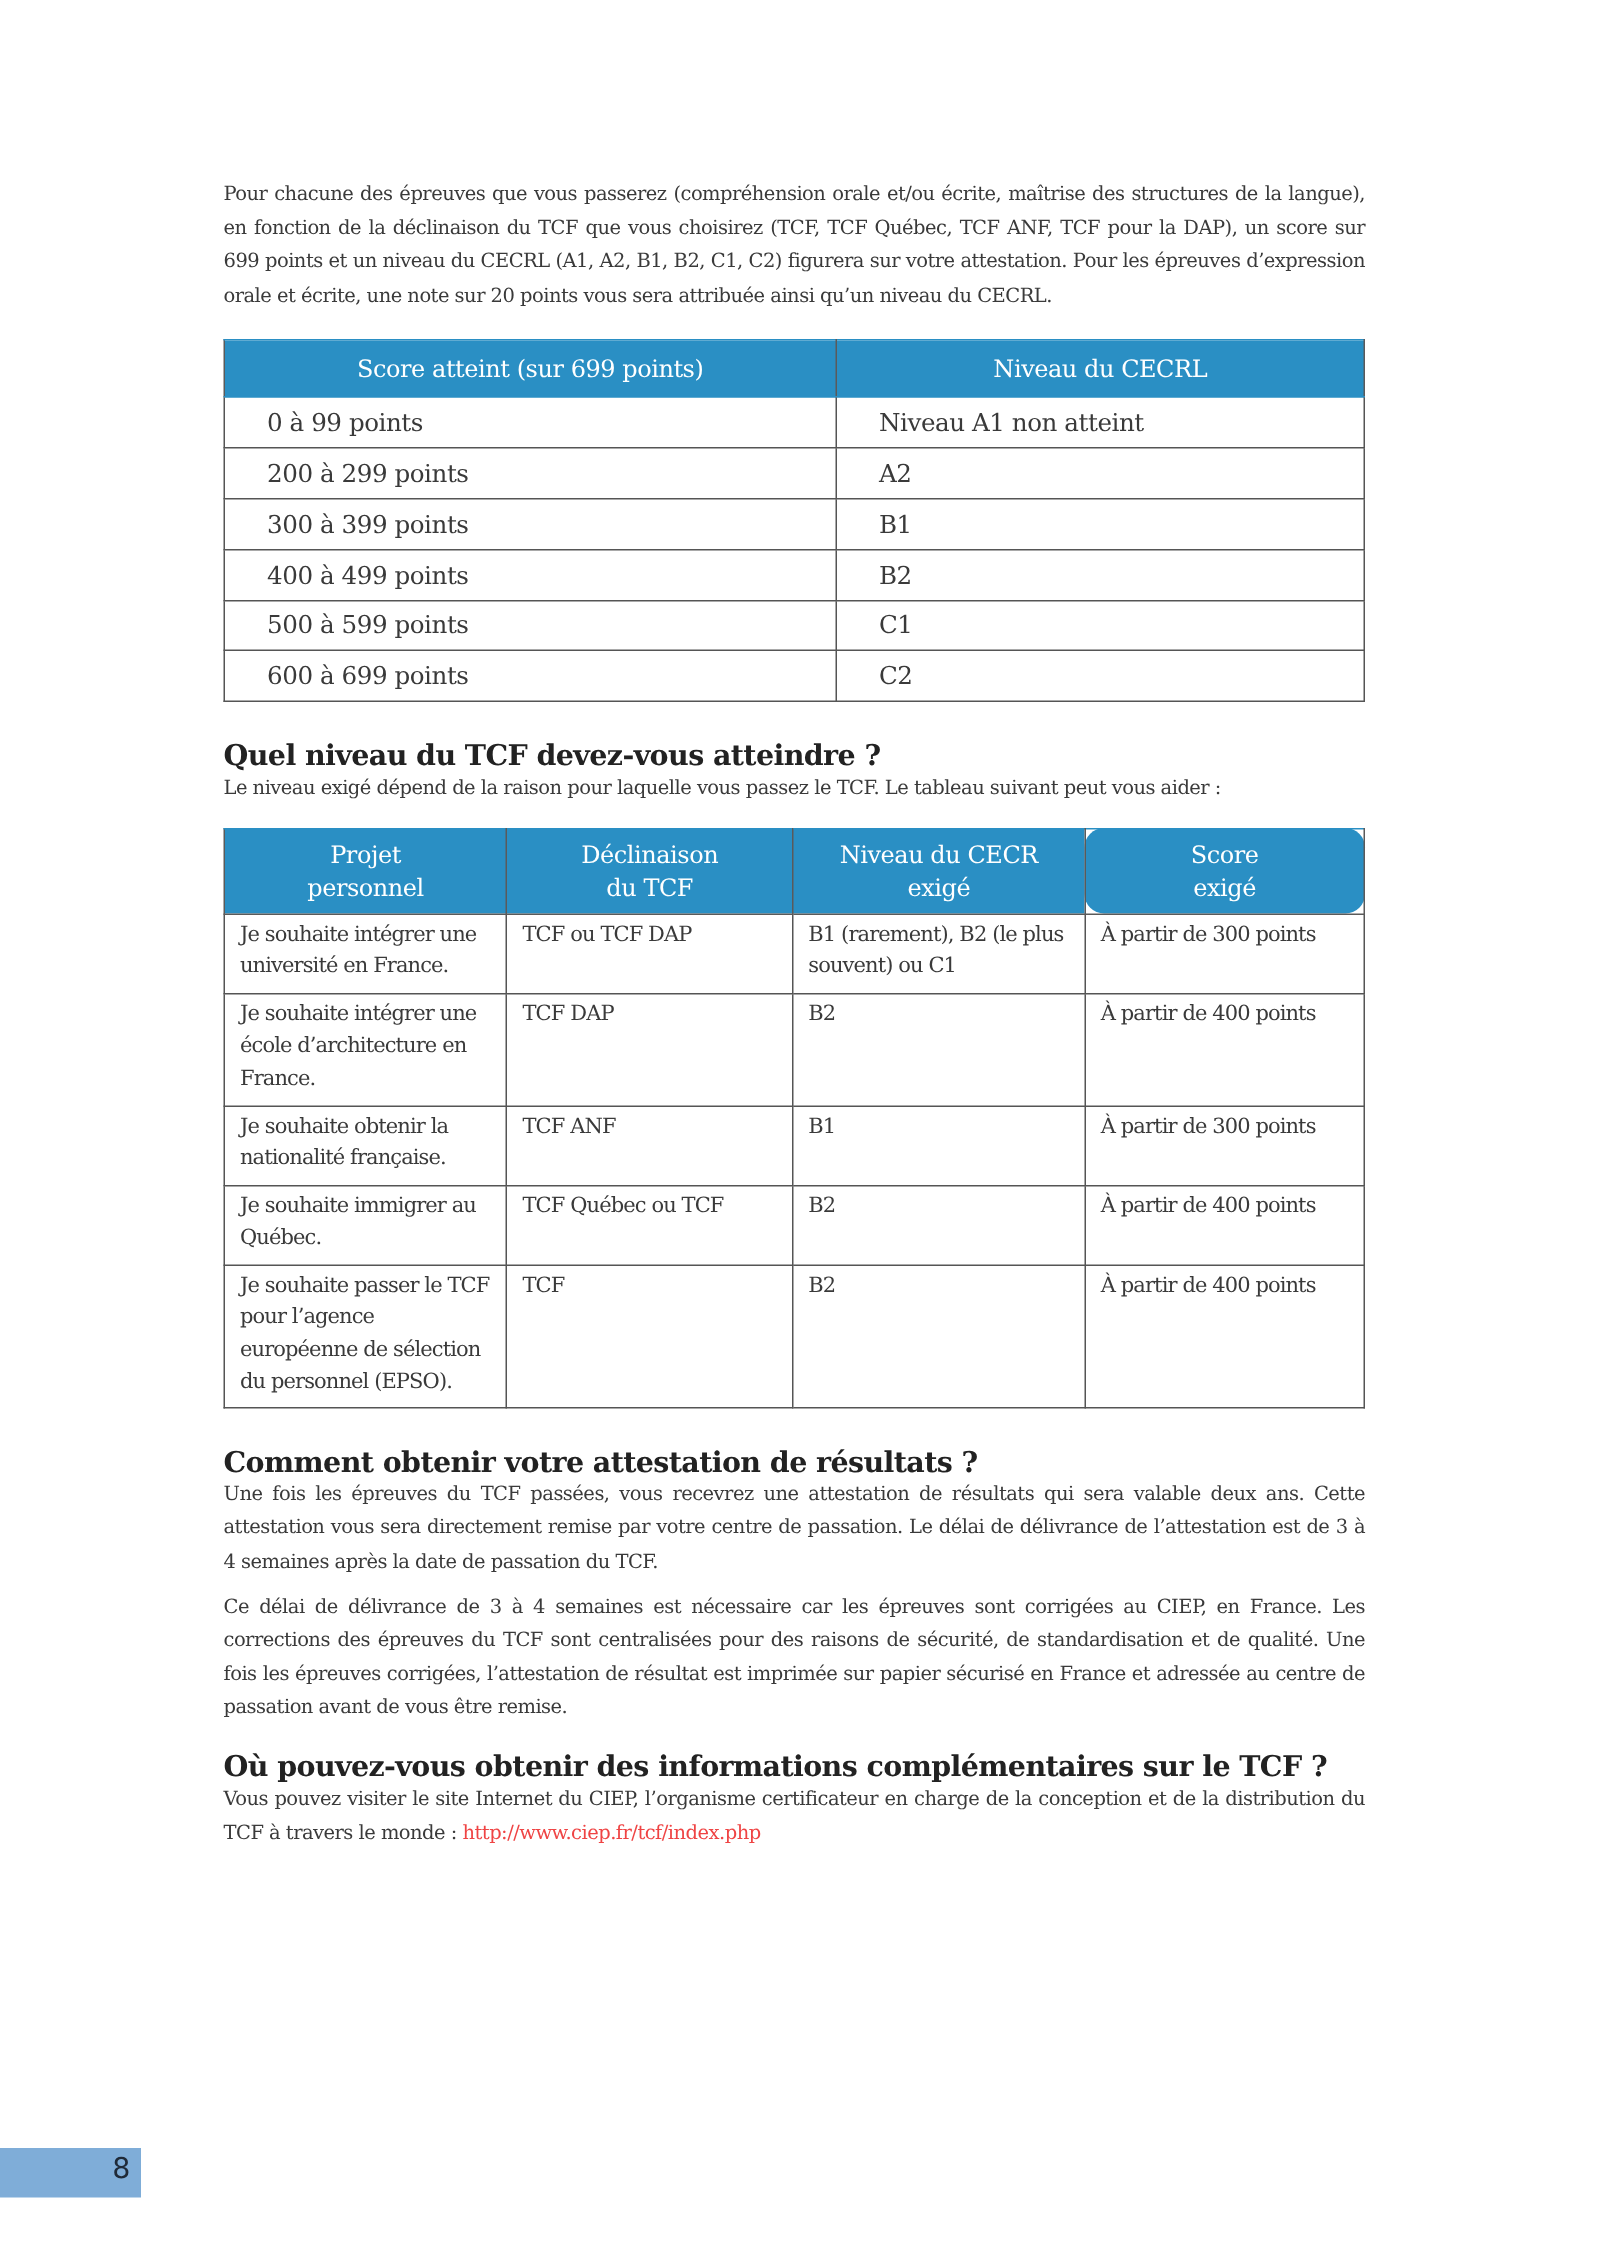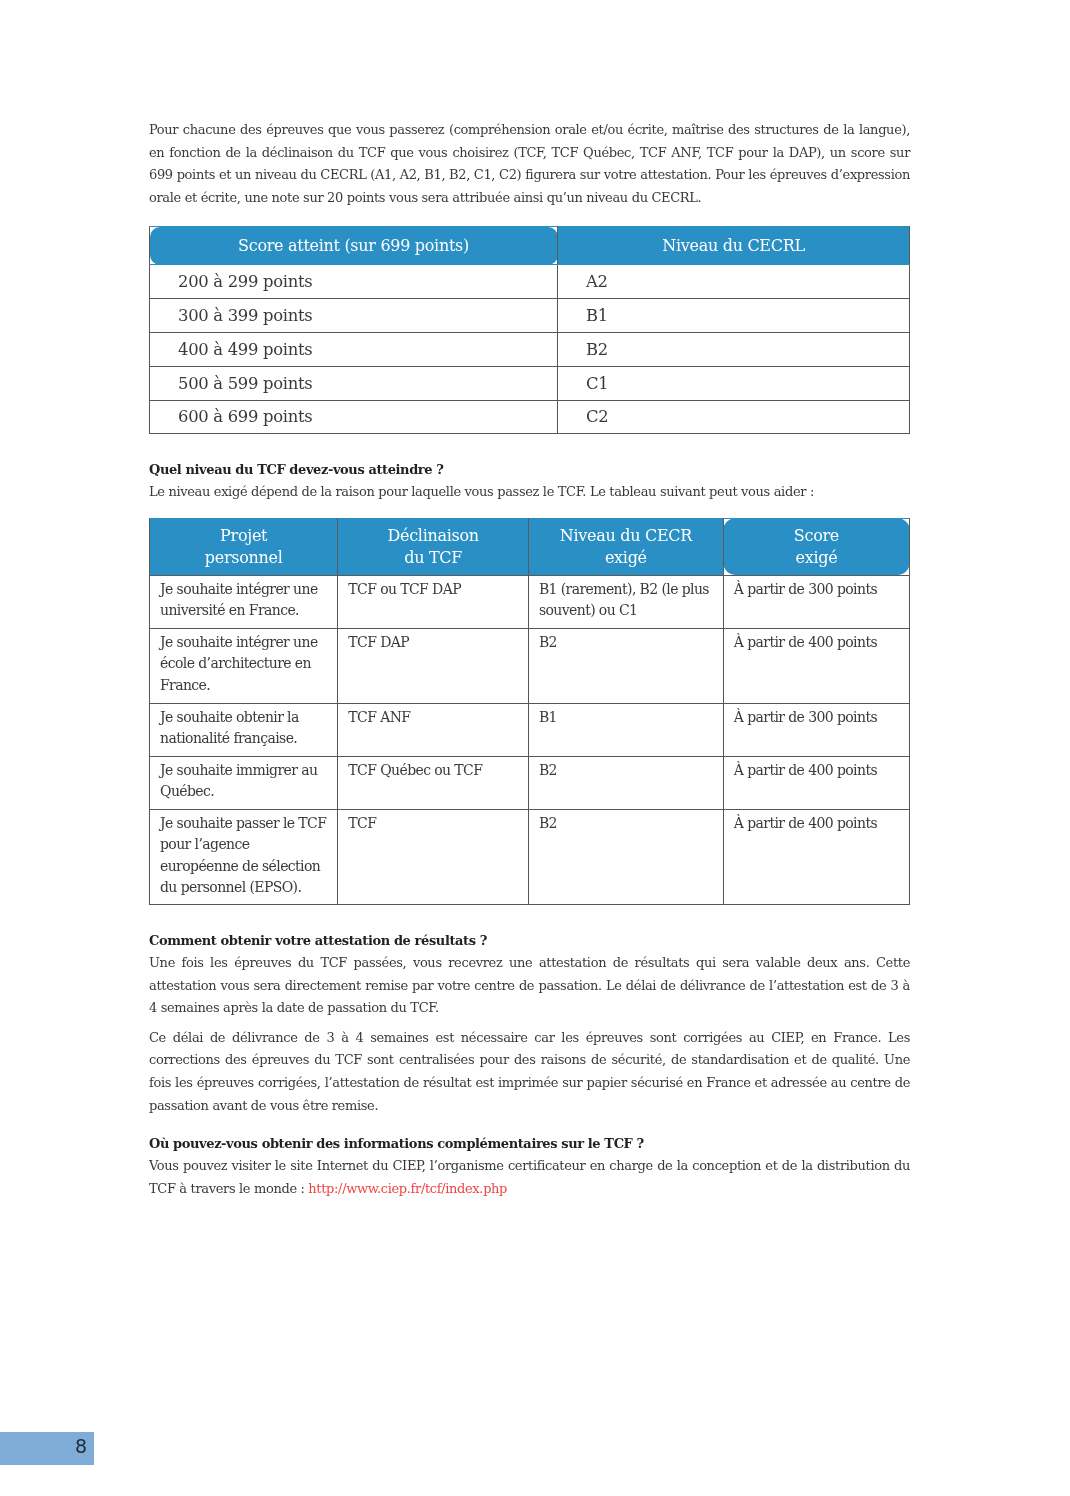--- a/index.html
+++ b/index.html
@@ -1,27 +1,27 @@
 <!DOCTYPE html>
 <html><head>
 <meta charset="utf-8">
 <style>
   html, body { margin: 0; padding: 0; background: #ffffff; }
   body { width: 1070px; height: 1496px; position: relative; overflow: hidden;
          font-family: "DejaVu Serif", "Liberation Serif", serif; color: #3a3a3a; }
   .content { position: absolute; left: 149px; top: 119px; width: 761px; }
   p { margin: 0; font-size: 13px; line-height: 22.6px; text-align: justify; letter-spacing: -0.35px; }
   .intro { margin-bottom: 17px; }
-  .heading { font-weight: bold; color: #222222; font-size: 13px; line-height: 22px; letter-spacing: -0.4px; }
+  .heading { font-weight: bold; color: #222222; font-size: 19px; line-height: 22px; letter-spacing: -0.4px; }
   table { border-collapse: collapse; width: 761px; }
   .t1 th { background: #2a8fc4; color: #ffffff; font-weight: normal; font-size: 16px; height: 35px;
            border: 1px solid #2a8fc4; border-left: 1px solid #5a5a5a; border-right: 1px solid #5a5a5a; letter-spacing: -0.3px; }
   .t1 td { border: 1px solid #555555; font-size: 16.4px; height: 32.8px; padding: 0 0 0 28px; letter-spacing: -0.3px; }
   .t1 { border: 1px solid #555; }
-  .t1 th:first-child, .t1 td:first-child { width: 379px; border-radius: 10px; }
+  .t1 th:first-child, .t1 td:first-child { width: 379px; }
   .t2 th { background: #2a8fc4; color: #ffffff; font-weight: normal; font-size: 16px; line-height: 22px;
            height: 54px; border: 1px solid #5a5a5a; border-top-color: #2a8fc4; letter-spacing: -0.3px; }
   .t2 td { border: 1px solid #555555; font-size: 14px; line-height: 21.5px; vertical-align: top;
            padding: 3px 10px 4px 10px; letter-spacing: -0.6px; }
   .t2 .c1 { width: 168px; } .t2 .c2 { width: 170px; } .t2 .c3 { width: 174px; } .t2 .c4 { width: 166px; border-radius: 13px; }
   .link { color: #ef4444; font-weight: normal; }
   .pagebox { position: absolute; left: 0; top: 1432px; width: 94px; height: 33px; background: #7fadd8; }
   .pagenum { position: absolute; right: 7px; top: 3px; font-family: "DejaVu Sans", sans-serif;
              font-size: 19px; color: #1f2a38; }
 </style>
@@ -32,20 +32,24 @@
   <p class="intro">Pour chacune des épreuves que vous passerez (compréhension orale et/ou écrite, maîtrise des structures de la langue), en fonction de la déclinaison du TCF que vous choisirez (TCF, TCF Québec, TCF ANF, TCF pour la DAP), un score sur 699 points et un niveau du CECRL (A1, A2, B1, B2, C1, C2) figurera sur votre attestation. Pour les épreuves d’expression orale et écrite, une note sur 20 points vous sera attribuée ainsi qu’un niveau du CECRL.</p>
 
   <table class="t1">
     <thead>
       <tr>
         <th>Score atteint (sur 699 points)</th>
         <th>Niveau du CECRL</th>
       </tr>
     </thead>
     <tbody>
+      <tr>
+          <td>0 à 99 points</td>
+          <td>Niveau A1 non atteint</td>
+        </tr>
       <tr>
           <td>200 à 299 points</td>
           <td>A2</td>
         </tr>
       <tr>
           <td>300 à 399 points</td>
           <td>B1</td>
         </tr>
       <tr>
           <td>400 à 499 points</td>

